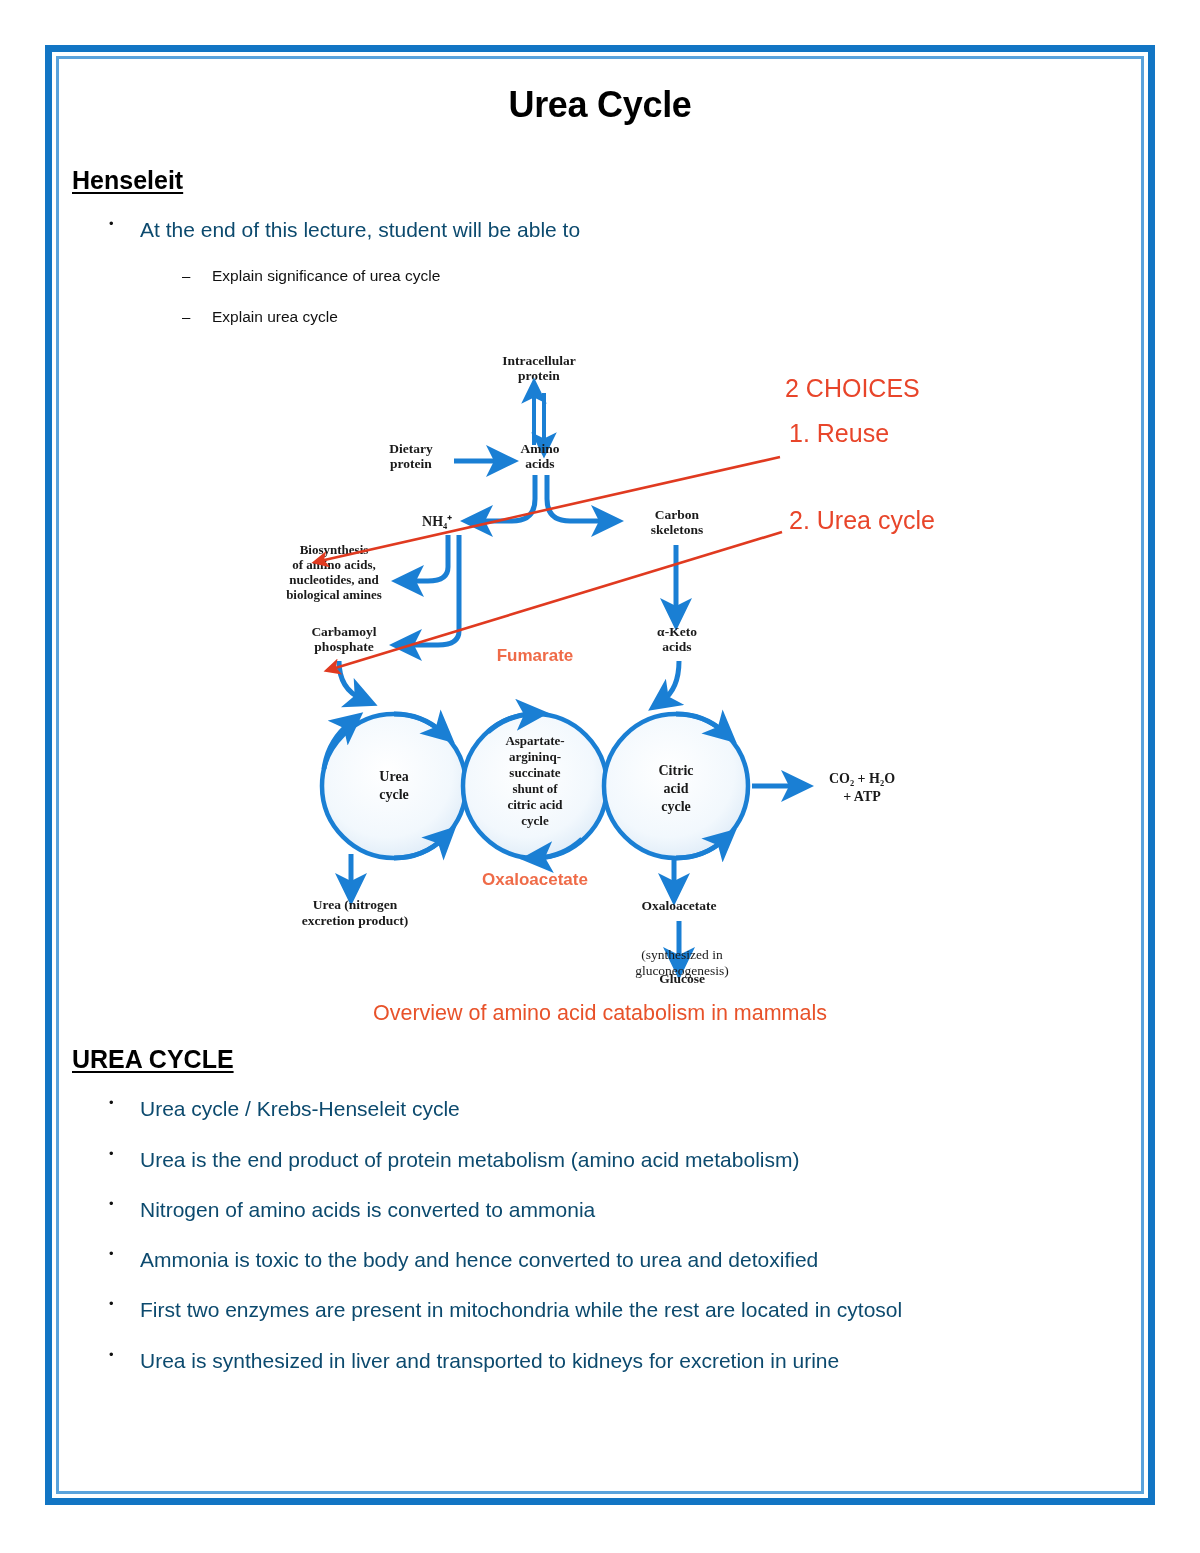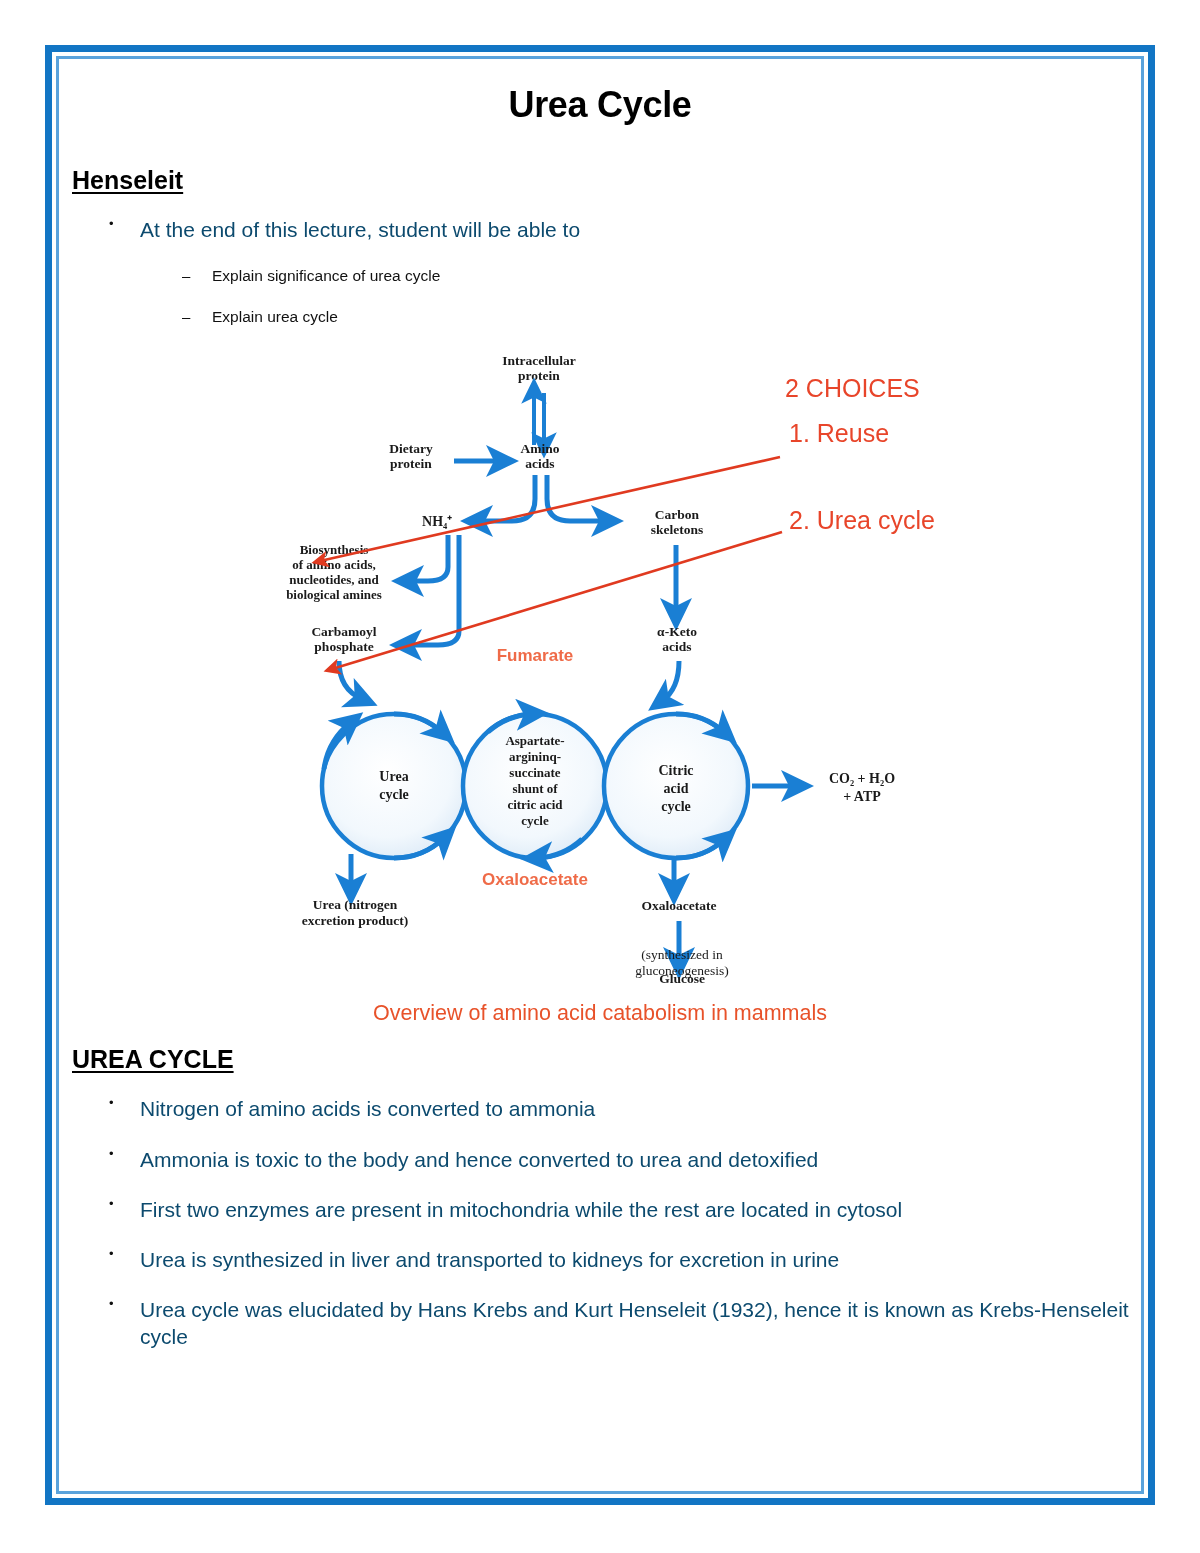--- a/index.html
+++ b/index.html
@@ -290,21 +290,22 @@
         </div>
       </div>
 
       <div class="fig-caption">Overview of amino acid catabolism in mammals</div>
     </div>
 
     
     <div class="section-head" style="margin-top:6px">UREA CYCLE</div>
 
     <ul class="lvl1 bullet-list-2">
+      <li>Urea cycle / Krebs-Henseleit cycle</li>
+      <li>Urea is the end product of protein metabolism (amino acid metabolism)</li>
       <li>Nitrogen of amino acids is converted to ammonia</li>
       <li>Ammonia is toxic to the body and hence converted to urea and detoxified</li>
       <li>First two enzymes are present in mitochondria while the rest are located in cytosol</li>
       <li>Urea is synthesized in liver and transported to kidneys for excretion in urine</li>
-      <li>Urea cycle was elucidated by Hans Krebs and Kurt Henseleit (1932), hence it is known as Krebs-Henseleit cycle</li>
     </ul>
 
   </div>
 </div>
 
 </body></html>

